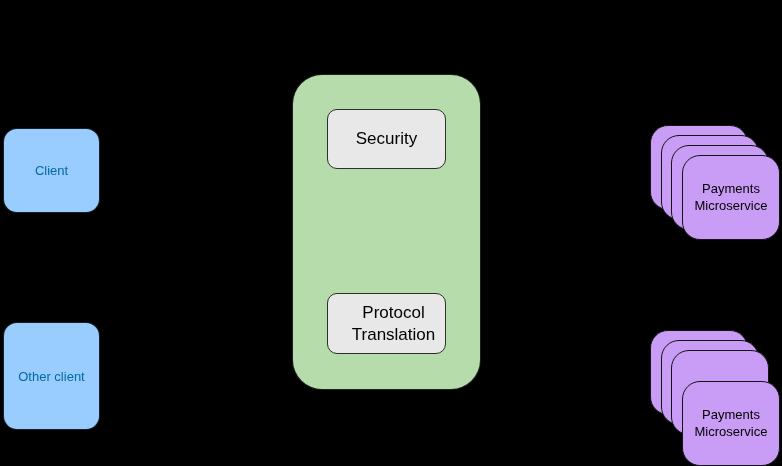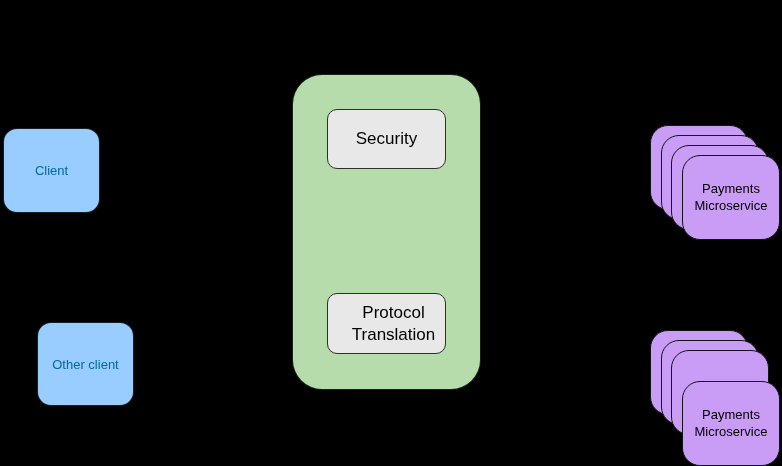--- a/index.html
+++ b/index.html
@@ -81,21 +81,21 @@
 </style>
 </head>
 <body>
 
 <div class="canvas">
 
   <div class="node client-box" style="left:3px; top:128px;">
     <span>Client</span>
   </div>
 
-  <div class="node client-box" style="left:3px; top:322px; height:84px;margin-left:34px;">
+  <div class="node client-box" style="left:3px; top:322px; height:108px;">
     <span>Other client</span>
   </div>
 
   <div class="gateway">
     <div class="module m0">
       <span>Security</span>
     </div>
     <div class="module m2">
       <span>Protocol Translation</span>
     </div>

